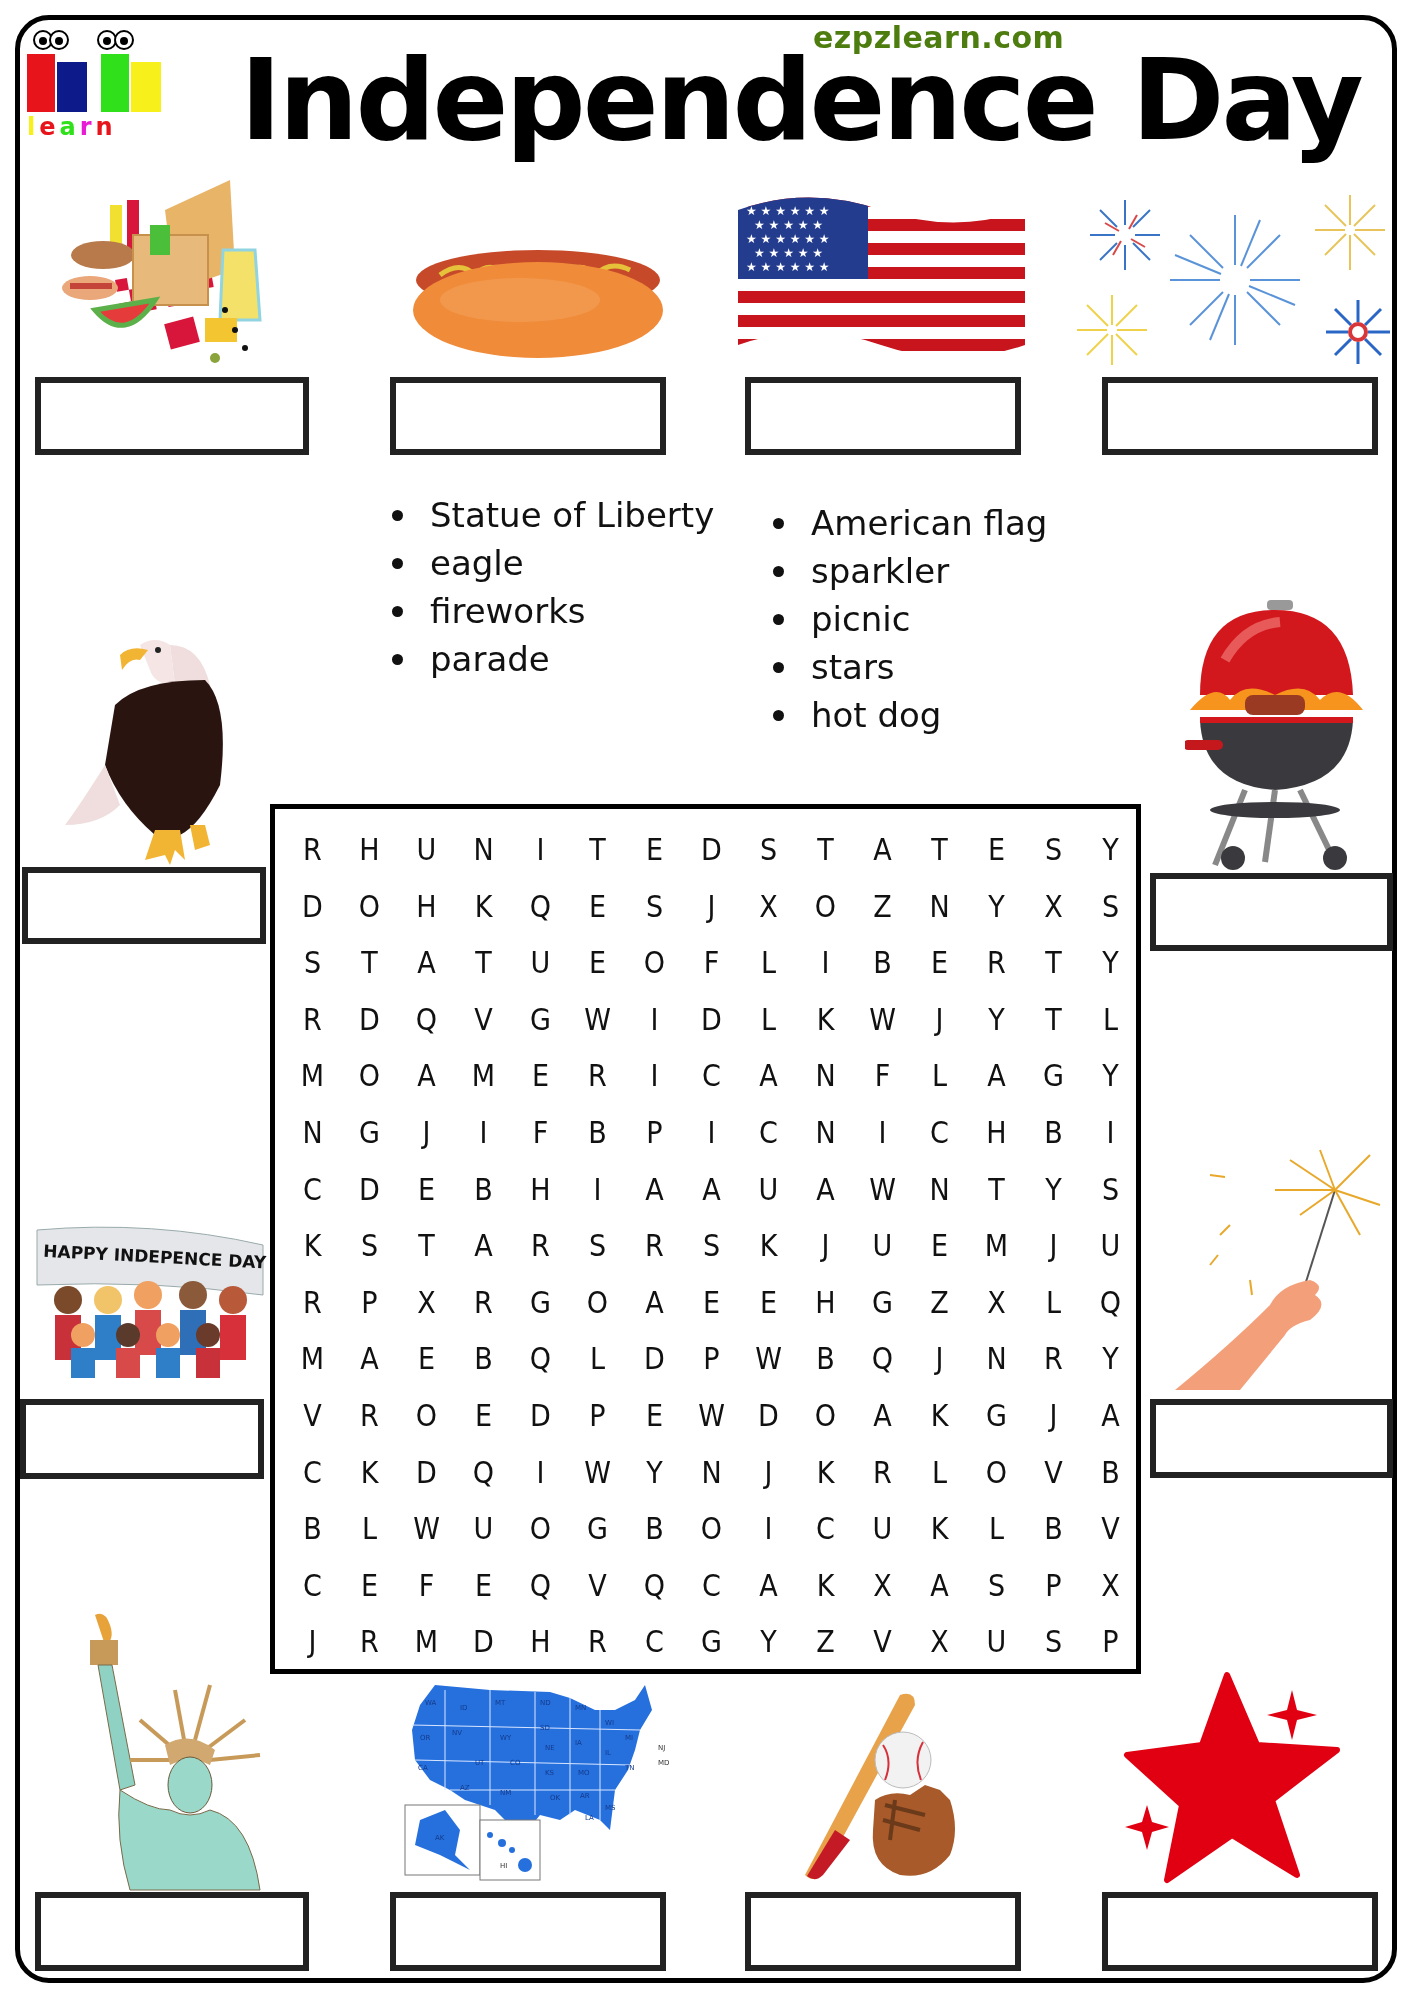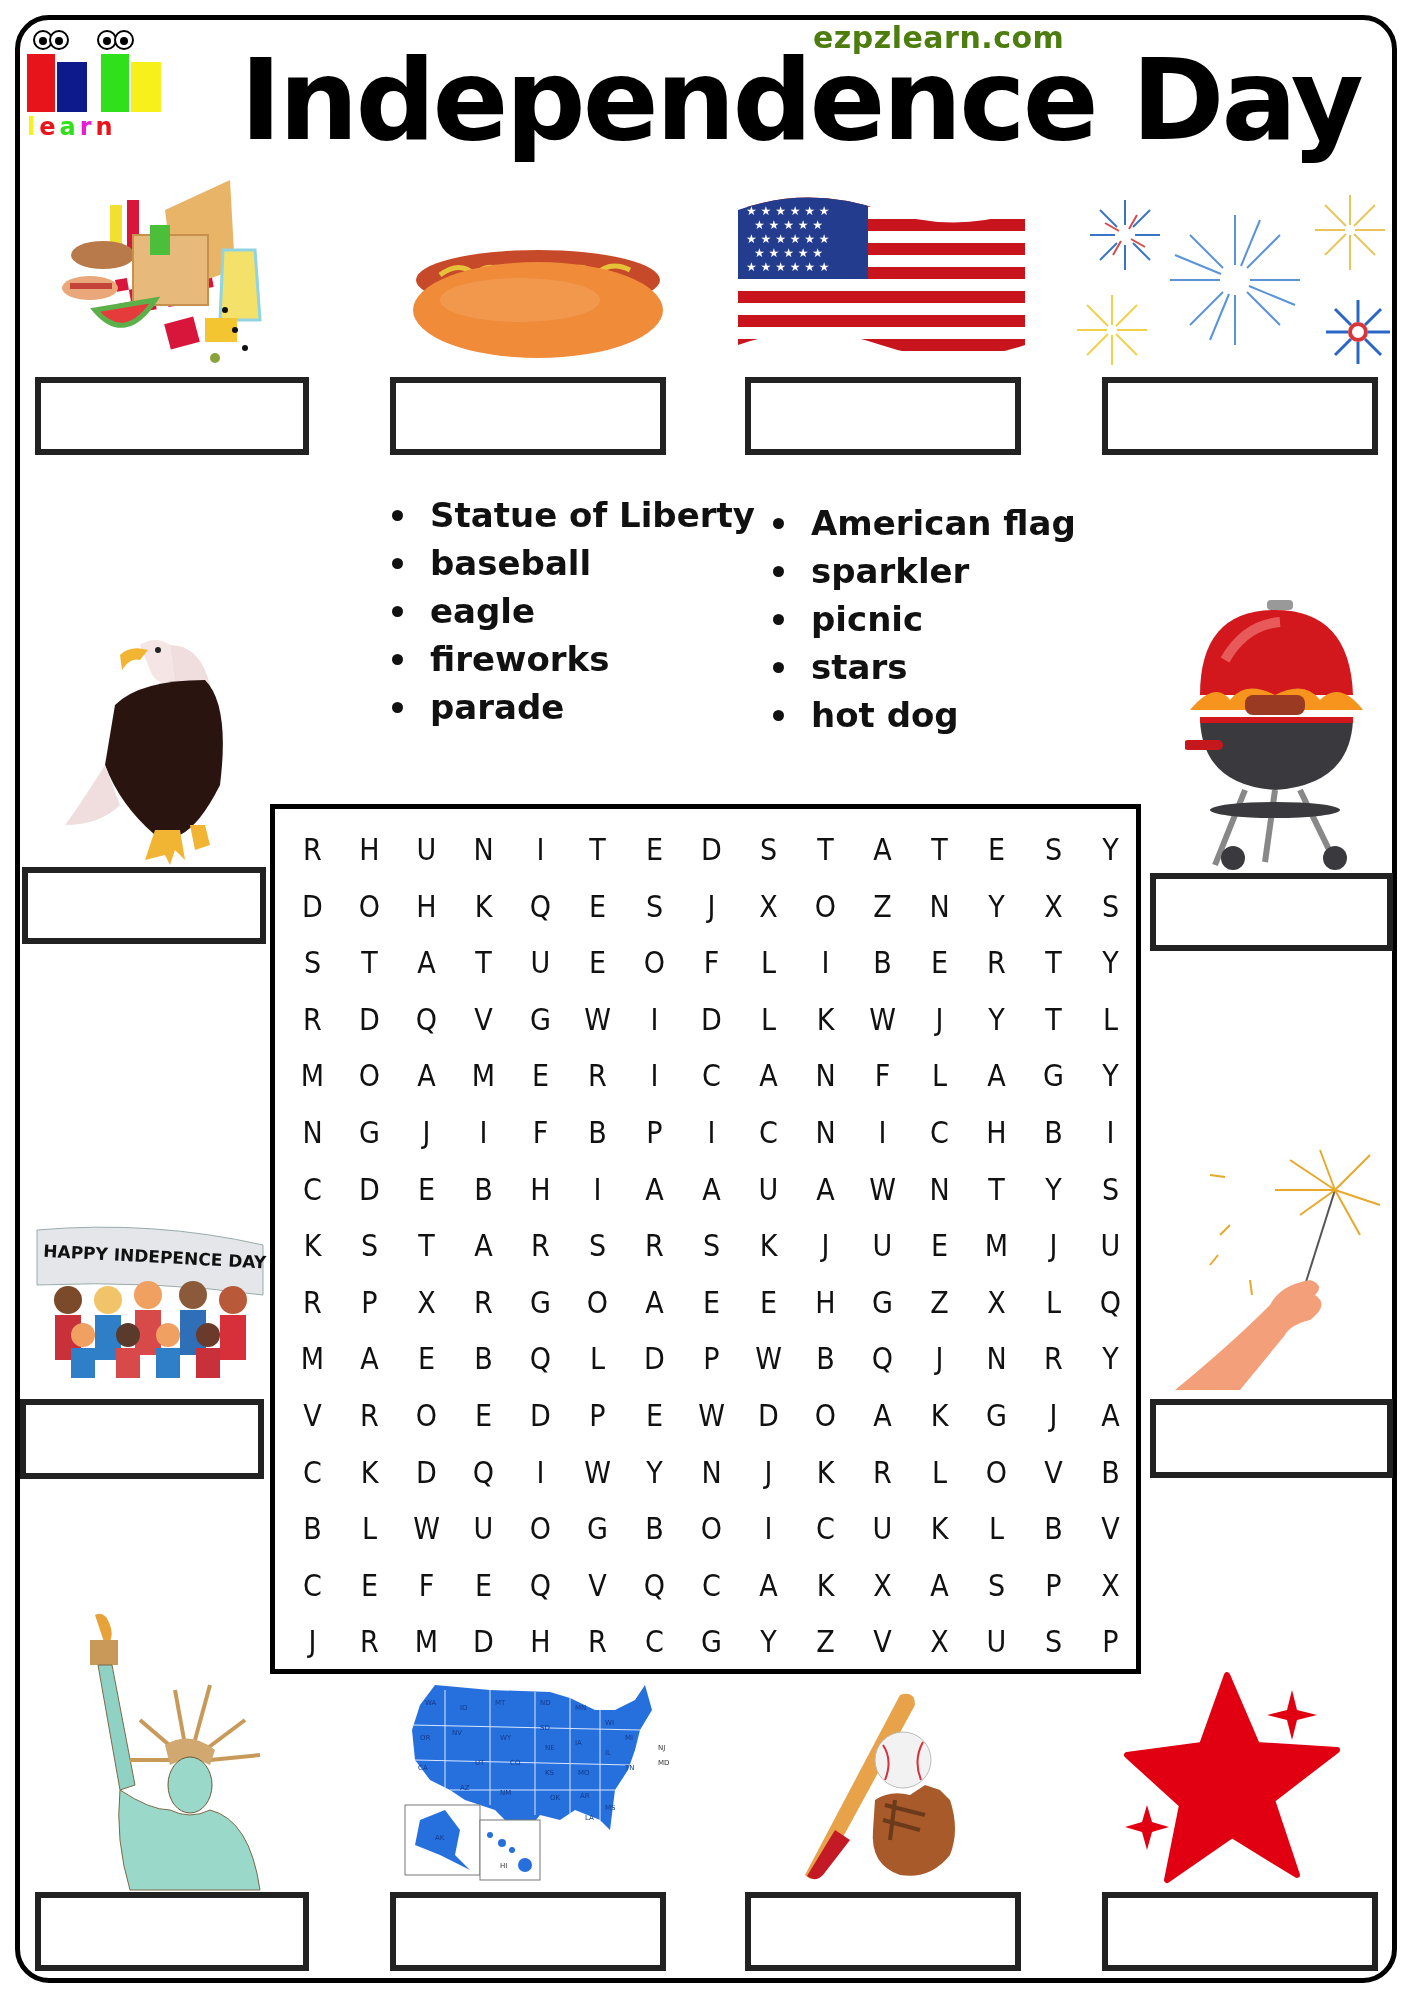--- a/index.html
+++ b/index.html
@@ -5,21 +5,21 @@
   html, body { margin:0; padding:0; background:#ffffff; }
   body { width:1414px; height:2000px; position:relative; overflow:hidden; font-family:"DejaVu Sans", sans-serif; }
   .frame { position:absolute; left:15px; top:15px; width:1382px; height:1968px; border:5px solid #000; border-radius:34px; box-sizing:border-box; }
   .abs { position:absolute; }
   .logo { left:21px; top:22px; width:165px; height:120px; }
   .site { left:813px; top:20px; font-family:"DejaVu Sans", sans-serif; font-weight:bold; font-size:30px; color:#4d7c0f; letter-spacing:0.5px; }
   .title { left:240px; top:30px; font-family:"DejaVu Sans", sans-serif; font-weight:bold; font-size:112px; color:#000000; letter-spacing:-3px; line-height:140px; white-space:nowrap; }
   .answer-box { position:absolute; border:6px solid #222; background:#fff; box-sizing:border-box; }
   .pic { position:absolute; }
   .wordlist { position:absolute; font-family:"DejaVu Sans", sans-serif; font-size:34px; color:#111; }
-  .wordlist li { list-style:none; position:relative; height:48px; line-height:48px; padding-left:40px; white-space:nowrap;font-weight:bold; }
+  .wordlist li { list-style:none; position:relative; height:48px; line-height:48px; padding-left:40px; white-space:nowrap; }
   .wordlist li::before { content:""; position:absolute; left:2px; top:19px; width:11px; height:11px; border-radius:50%; background:#111; }
   .grid { position:absolute; left:270px; top:804px; width:871px; height:870px; border:5px solid #000; box-sizing:border-box; background:#fff; }
   .grid-inner { position:absolute; left:9px; top:13px; display:grid; grid-template-columns:repeat(15, 57px); grid-auto-rows:56.6px; }
   .cell { text-align:center; font-family:"DejaVu Sans", sans-serif; font-size:30px; font-weight:normal; color:#111; line-height:56px; transform:scaleX(0.9); }
 </style>
 </head>
 <body>
 
 <div class="frame"></div>
 
@@ -194,21 +194,20 @@
   </svg>
 </div>
 
 <div class="answer-box" style="left:35px;top:377px;width:274px;height:78px;"></div>
 <div class="answer-box" style="left:390px;top:377px;width:276px;height:78px;"></div>
 <div class="answer-box" style="left:745px;top:377px;width:276px;height:78px;"></div>
 <div class="answer-box" style="left:1102px;top:377px;width:276px;height:78px;"></div>
 
 <ul class="wordlist" style="left:390px;top:491px;margin:0;padding:0;">
   <li>Statue of Liberty</li>
-  <li>baseball</li>
   <li>eagle</li>
   <li>fireworks</li>
   <li>parade</li>
 </ul>
 <ul class="wordlist" style="left:763px;top:491px;margin:8px;padding:0;">
   <li>American flag</li>
   <li>sparkler</li>
   <li>picnic</li>
   <li>stars</li>
   <li>hot dog</li>

